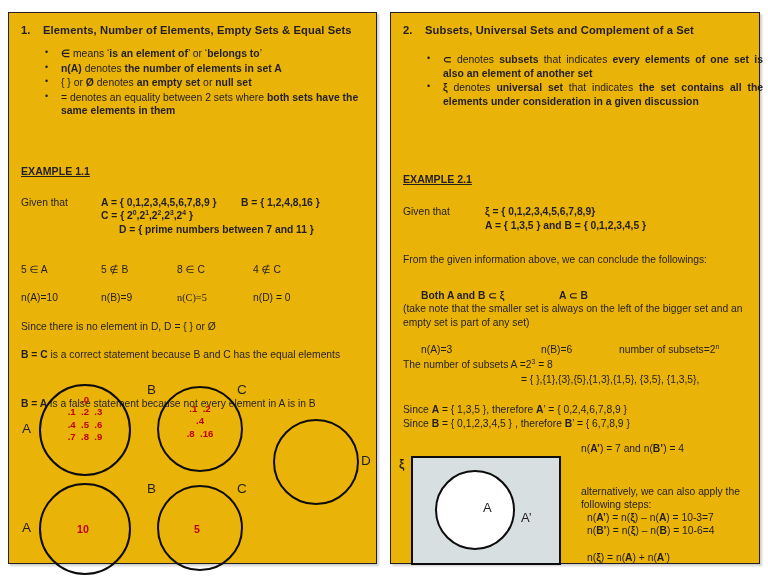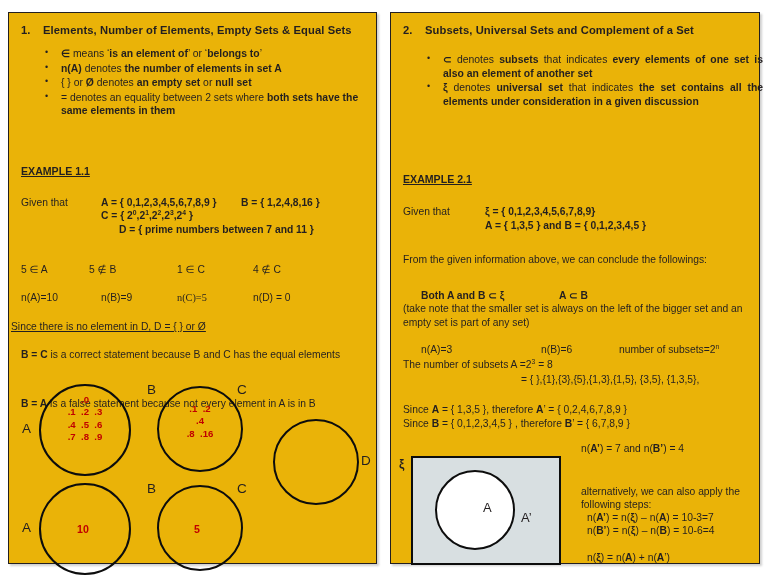--- a/index.html
+++ b/index.html
@@ -181,30 +181,30 @@
         <span>B = { 1,2,4,8,16 }</span>
       </div>
       <div class="line" style="left:92px; top:196px; font-weight:bold;">
         <span>C = { 2<sup>0</sup>,2<sup>1</sup>,2<sup>2</sup>,2<sup>3</sup>,2<sup>4</sup> }</span>
       </div>
       <div class="line" style="left:110px; top:210px; font-weight:bold;">
         <span>D = { prime numbers between 7 and 11 }</span>
       </div>
 
       <div class="line" style="left:12px;  top:250px;">5 ∈ A</div>
-      <div class="line" style="left:80px;  top:250px;">5 ∉ B</div>
-      <div class="line" style="left:168px; top:250px;">1 ∈ C</div>
+      <div class="line" style="left:92px;  top:250px;">5 ∉ B</div>
+      <div class="line" style="left:168px; top:250px;">8 ∈ C</div>
       <div class="line" style="left:244px; top:250px;">4 ∉ C</div>
 
       <div class="line" style="left:12px;  top:278px;">n(A)=10</div>
       <div class="line" style="left:92px;  top:278px;">n(B)=9</div>
       <div class="line" style="left:168px; top:278px;font-family:Liberation Serif, serif;">n(C)=5</div>
       <div class="line" style="left:244px; top:278px;">n(D) = 0</div>
 
-      <div class="line" style="left:2px; top:307px;text-decoration:underline;">Since there is no element in D, D = { } or Ø</div>
+      <div class="line" style="left:12px; top:307px;">Since there is no element in D, D = { } or Ø</div>
 
       <div class="line" style="left:12px; top:335px;">
         <span style="font-weight:bold;">B = C</span><span> is a correct statement because B and C has the equal elements</span>
       </div>
       <div class="line" style="left:12px; top:348px;margin-top:36px;">
         <span style="font-weight:bold;">B = A</span><span> is a false statement because not every element in A is in B</span>
       </div>
 
       <div class="circle" style="left:30px; top:371px; width:92px; height:92px;"></div>
       <div class="setlabel" style="left:13px; top:408px;">A</div>

